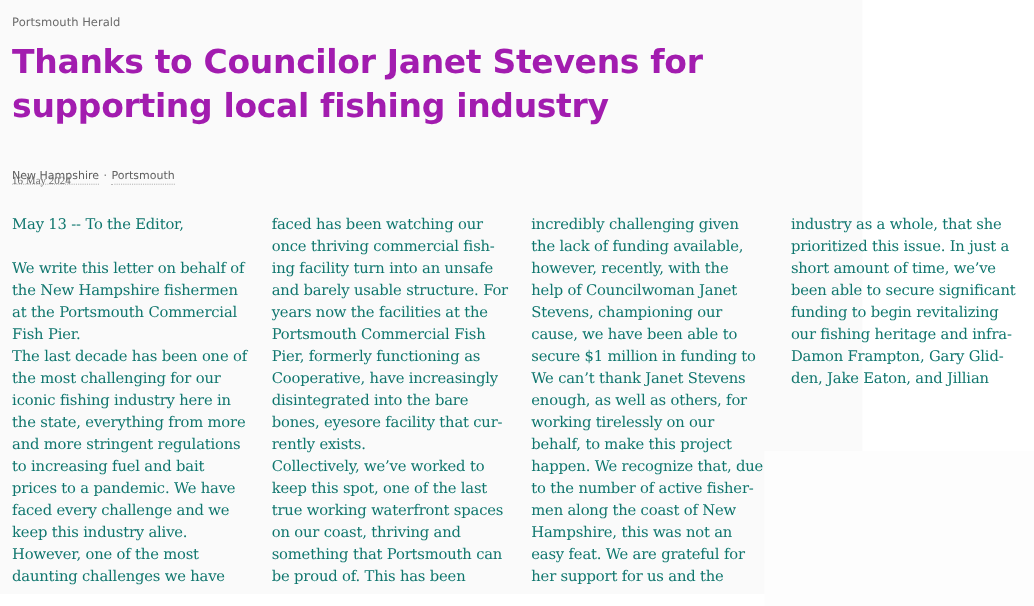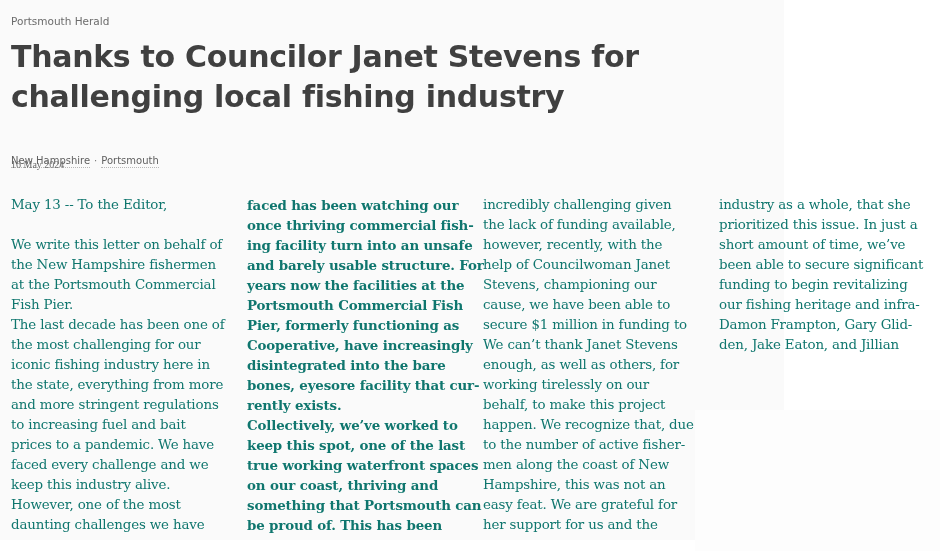--- a/index.html
+++ b/index.html
@@ -22,21 +22,21 @@
     position: absolute; left: 11px; top: 15px;
     font-family: "DejaVu Sans", sans-serif;
     font-size: 10.5px; color: #6b6b6b;
     margin: 0;
   }
   .headline {
     position: absolute; left: 11px; top: 37px;
     width: 700px;
     font-family: "DejaVu Sans", sans-serif;
     font-weight: bold; font-size: 30px; line-height: 40px;
-    color: #404040; margin: 0; letter-spacing: -0.3px;
+    color: #a21caf; margin: 0; letter-spacing: -0.3px;
   }
   .meta-places {
     position: absolute; left: 11px; top: 155px;
     font-family: "DejaVu Sans", sans-serif;
     font-size: 10px; color: #5e5e5e;
   }
   .meta-places a {
     color: #5e5e5e; text-decoration: none;
     border-bottom: 1px dotted #b8b8b8;
     padding-bottom: 1px;
@@ -49,35 +49,35 @@
   }
   .col {
     position: absolute; top: 195px;
     font-family: "DejaVu Serif", serif;
     font-size: 13.4px; line-height: 20px;
     color: #0f766e; white-space: pre;
     letter-spacing: -0.15px;
   }
   .col .line { display: block; height: 20px; }
   .col1 { left: 11px; }
-  .col2 { left: 247px; font-weight: bold; }
+  .col2 { left: 247px; }
   .col3 { left: 483px; }
   .col4 { left: 719px; }
 </style>
 </head>
 <body>
 
 <div class="page">
   <div class="right-pad"></div>
 
   <p class="publication">Portsmouth Herald</p>
 
   <h1 class="headline">
     <span>Thanks to Councilor Janet Stevens for</span><br>
-    <span>challenging local fishing industry</span>
+    <span>supporting local fishing industry</span>
   </h1>
 
   <div class="meta-places">
     <a href="#">New Hampshire</a><span class="sep">·</span><a href="#">Portsmouth</a>
   </div>
 
   <div class="date">16 May 2024</div>
 
   <div class="col col1"><span class="line">May 13 -- To the Editor,</span><span class="line"></span><span class="line">We write this letter on behalf of</span><span class="line">the New Hampshire fishermen</span><span class="line">at the Portsmouth Commercial</span><span class="line">Fish Pier.</span><span class="line">The last decade has been one of</span><span class="line">the most challenging for our</span><span class="line">iconic fishing industry here in</span><span class="line">the state, everything from more</span><span class="line">and more stringent regulations</span><span class="line">to increasing fuel and bait</span><span class="line">prices to a pandemic. We have</span><span class="line">faced every challenge and we</span><span class="line">keep this industry alive.</span><span class="line">However, one of the most</span><span class="line">daunting challenges we have</span></div>
   <div class="col col2"><span class="line">faced has been watching our</span><span class="line">once thriving commercial fish-</span><span class="line">ing facility turn into an unsafe</span><span class="line">and barely usable structure. For</span><span class="line">years now the facilities at the</span><span class="line">Portsmouth Commercial Fish</span><span class="line">Pier, formerly functioning as</span><span class="line">Cooperative, have increasingly</span><span class="line">disintegrated into the bare</span><span class="line">bones, eyesore facility that cur-</span><span class="line">rently exists.</span><span class="line">Collectively, we’ve worked to</span><span class="line">keep this spot, one of the last</span><span class="line">true working waterfront spaces</span><span class="line">on our coast, thriving and</span><span class="line">something that Portsmouth can</span><span class="line">be proud of. This has been</span></div>

